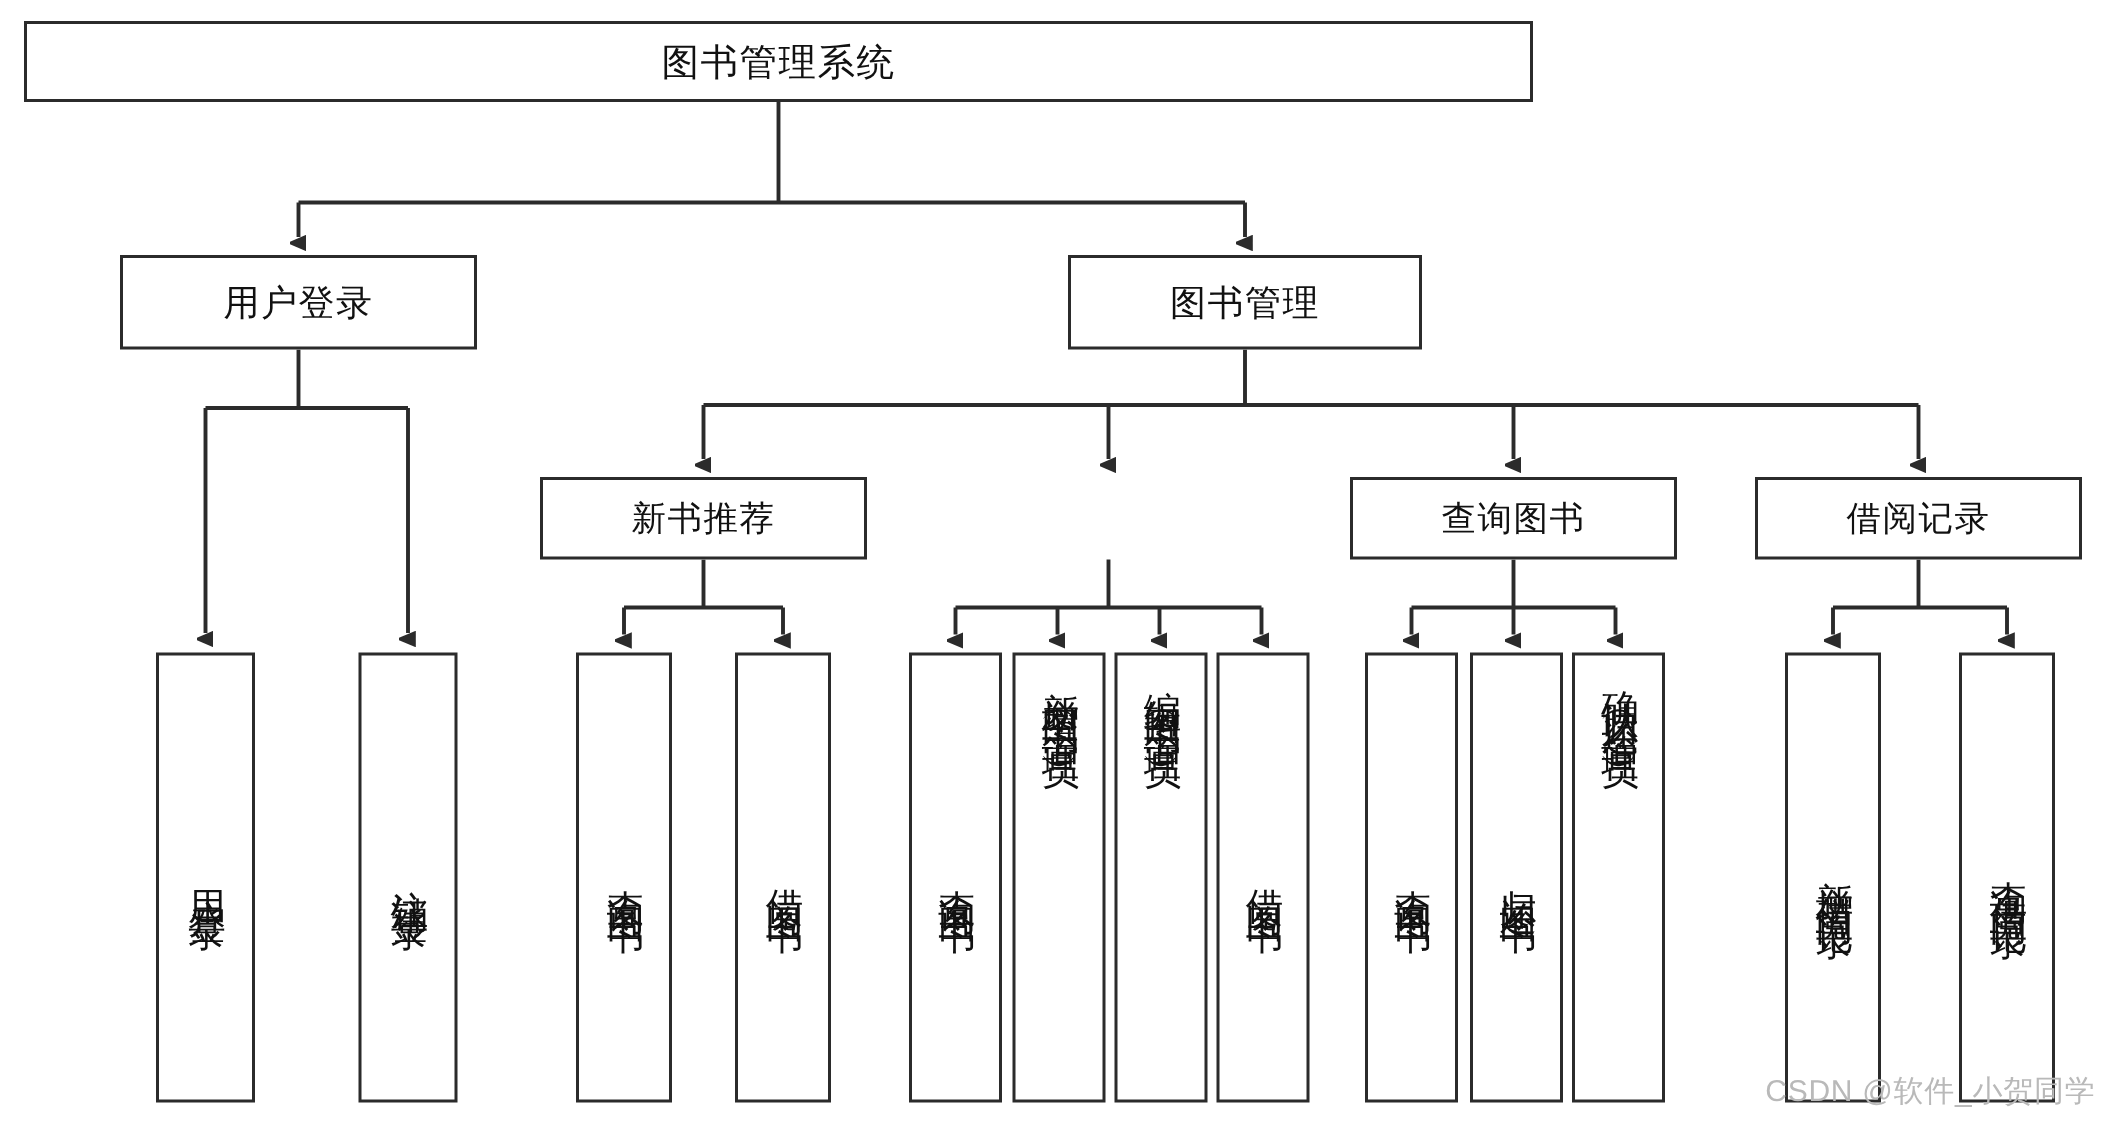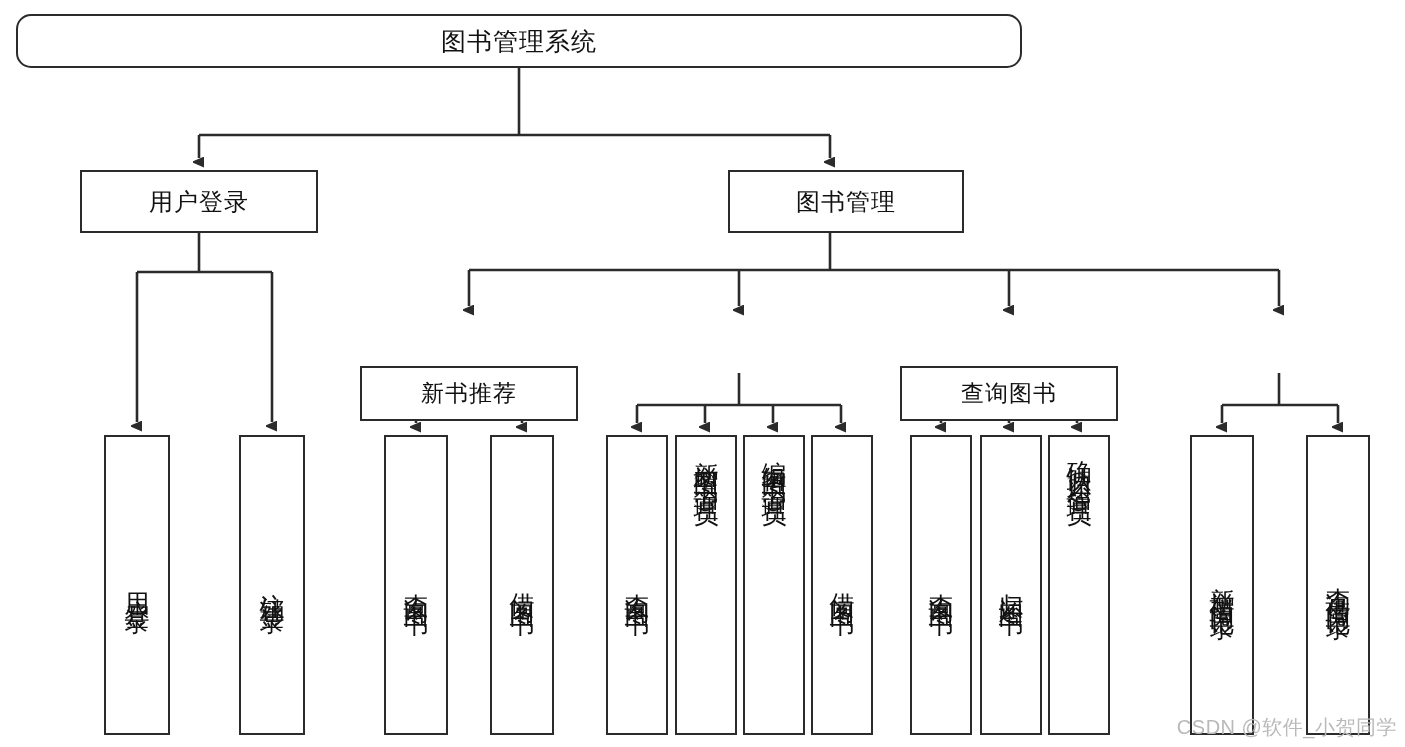--- a/index.html
+++ b/index.html
@@ -36,21 +36,20 @@
     font-size:25px;
     letter-spacing:1px;
   }
   .node.lvl2{
     font-size:24px;
     letter-spacing:1px;
   }
   .node.lvl3{
     font-size:23px;
     letter-spacing:1px;
-    margin-top:48px;
   }
   .node.leaf{
     font-size:25px;
     align-items:center;
     justify-content:center;
     padding:4px 0;
   }
   .vtext{
     writing-mode:vertical-rl;
     text-orientation:upright;
@@ -122,36 +121,39 @@
       <path d="M1009,405 L1009,423" marker-end="url(#arrow)"></path>
       <path d="M1077,405 L1077,423" marker-end="url(#arrow)"></path>
 
       <path d="M1279,373 L1279,405"></path>
       <path d="M1222,405 L1338,405"></path>
       <path d="M1222,405 L1222,423" marker-end="url(#arrow)"></path>
       <path d="M1338,405 L1338,423" marker-end="url(#arrow)"></path>
     </g>
   </svg>
 
-  <div class="node root" style="left:16px;top:14px;width:1006px;height:54px;border-radius:15px;">
+  <div class="node root" style="left:16px;top:14px;width:1006px;height:54px;">
     <span>图书管理系统</span>
   </div>
 
   <div class="node lvl2" style="left:80px;top:170px;width:238px;height:63px;">
     <span>用户登录</span>
   </div>
-  <div class="node lvl2" style="left:712px;top:170px;width:236px;height:63px;margin-left:16px;">
+  <div class="node lvl2" style="left:712px;top:170px;width:236px;height:63px;">
     <span>图书管理</span>
   </div>
 
   <div class="node lvl3" style="left:360px;top:318px;width:218px;height:55px;">
     <span>新书推荐</span>
   </div>
   <div class="node lvl3" style="left:900px;top:318px;width:218px;height:55px;">
     <span>查询图书</span>
+  </div>
+  <div class="node lvl3" style="left:1170px;top:318px;width:218px;height:55px;">
+    <span>借阅记录</span>
   </div>
 
   <div class="node leaf" style="left:104px;top:435px;width:66px;height:300px;">
     <span class="vtext">用户登录</span>
   </div>
   <div class="node leaf" style="left:239px;top:435px;width:66px;height:300px;">
     <span class="vtext">注销登录</span>
   </div>
 
   <div class="node leaf" style="left:384px;top:435px;width:64px;height:300px;">

